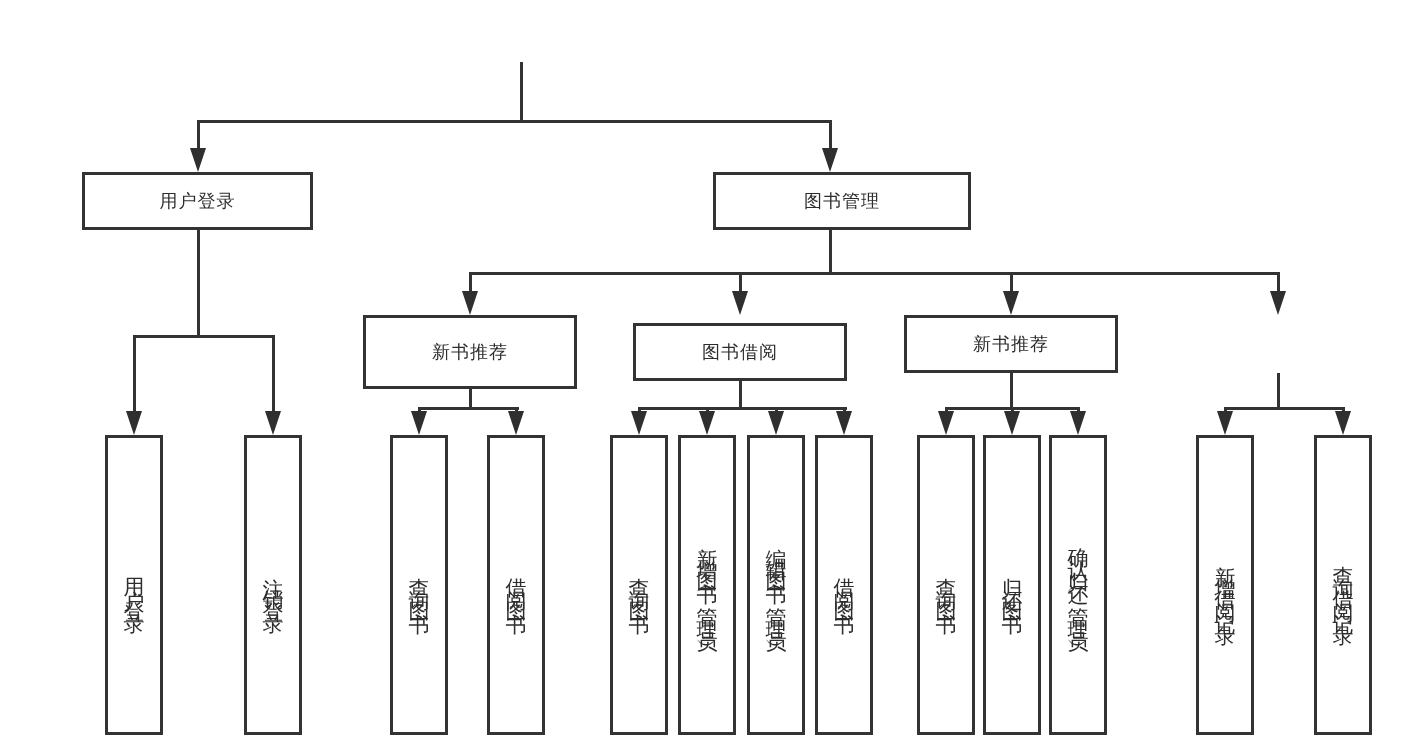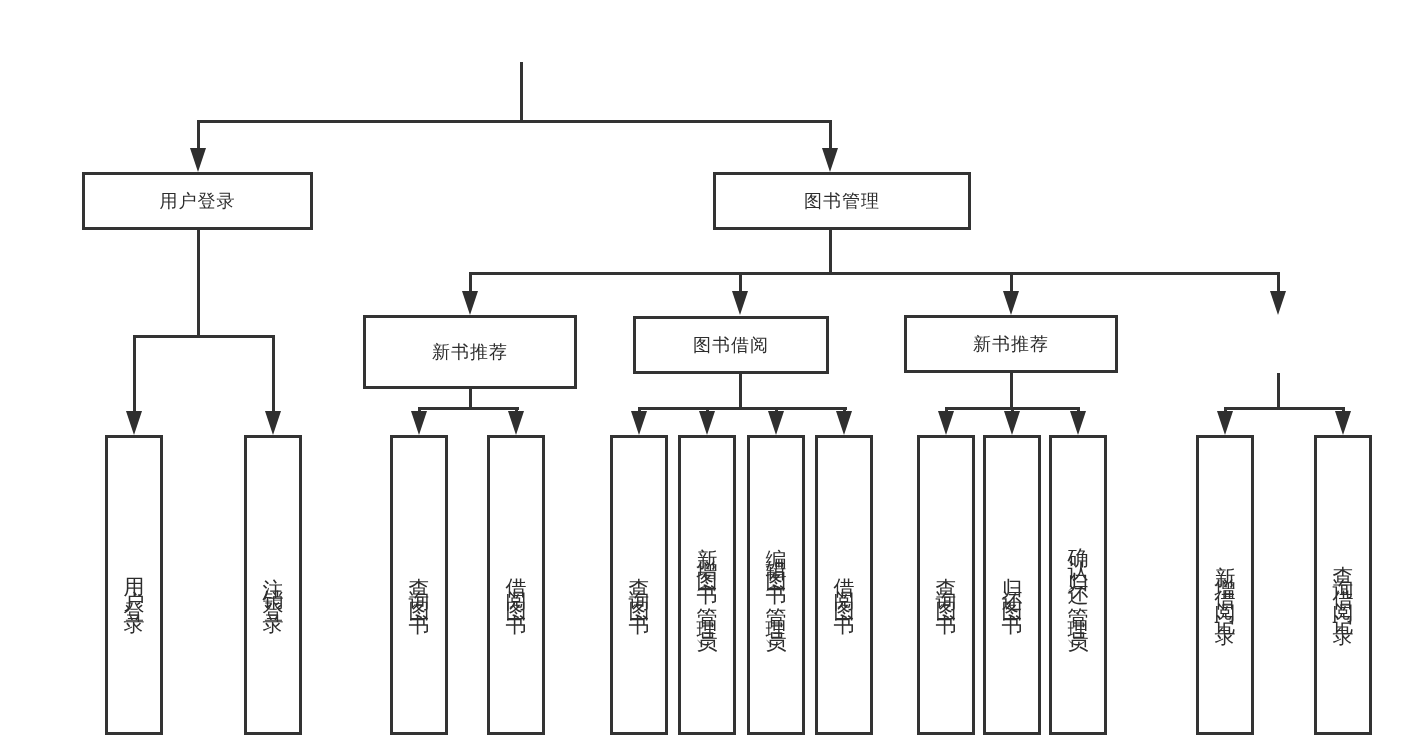--- a/index.html
+++ b/index.html
@@ -137,21 +137,21 @@
   <div class="box" style="left:82px; top:172px; width:231px; height:58px">
     <span>用户登录</span>
   </div>
   <div class="box" style="left:713px; top:172px; width:258px; height:58px">
     <span>图书管理</span>
   </div>
 
   <div class="box" style="left:363px; top:315px; width:214px; height:74px">
     <span>新书推荐</span>
   </div>
-  <div class="box" style="left:633px; top:316px; width:196px; height:58px">
+  <div class="box" style="left:633px; top:323px; width:214px; height:58px">
     <span>图书借阅</span>
   </div>
   <div class="box" style="left:904px; top:315px; width:214px; height:58px">
     <span>新书推荐</span>
   </div>
 
   <div class="leaf" style="left:105px; top:435px; width:58px; height:300px">
     <span>用户登录</span>
   </div>
   <div class="leaf" style="left:244px; top:435px; width:58px; height:300px">

